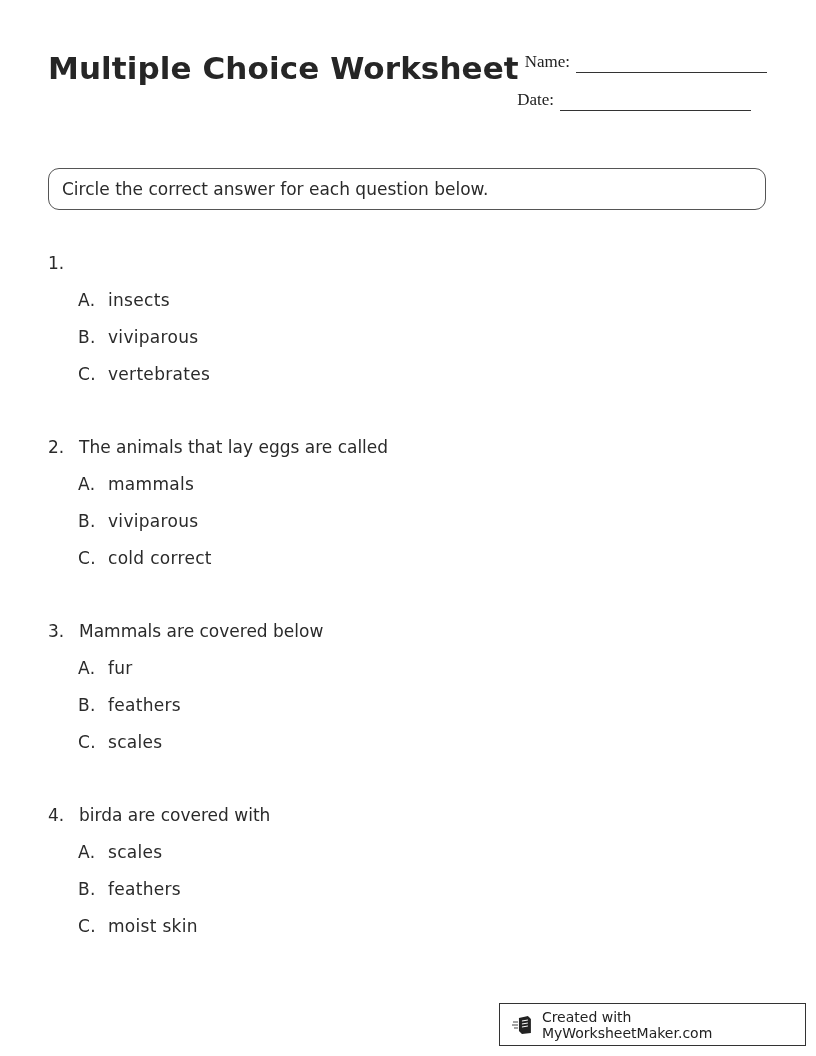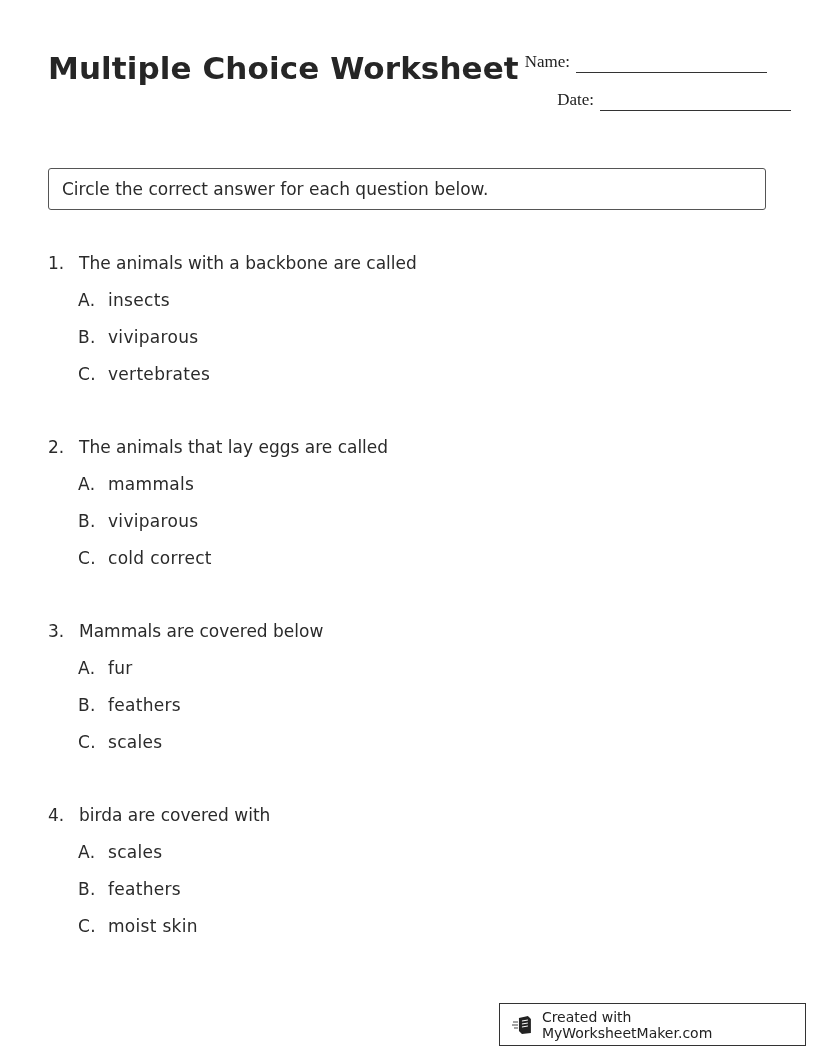--- a/index.html
+++ b/index.html
@@ -2,22 +2,22 @@
 <html><head>
   <meta charset="utf-8">
   <style>
     html, body { margin: 0; padding: 0; background: #ffffff; }
     body { width: 816px; height: 1056px; position: relative; overflow: hidden; color: #2a2a2a; font-family: "DejaVu Sans", sans-serif; }
     .title { position: absolute; left: 48px; top: 48px; font-size: 31px; font-weight: bold; color: #262626; letter-spacing: 0.1px; margin: 0; line-height: 40px; }
     .meta-row { position: absolute; display: flex; align-items: flex-start; font-family: "Liberation Serif", serif; font-size: 17px; color: #222; }
     .meta-row .lbl { text-align: right; width: 60px; margin-right: 6px; }
     .meta-row .line { width: 191px; border-bottom: 1.5px solid #333; height: 20px; }
     .name-row { left: 510px; top: 52px; }
-    .date-row { left: 534px; top: 90px; }
-    .instr { position: absolute; left: 48px; top: 168px; width: 718px; height: 42px; border: 1.5px solid #555; border-radius: 3px; box-sizing: border-box; padding-left: 13px; display: flex; align-items: center; font-size: 17px; color: #2a2a2a; }
+    .date-row { left: 494px; top: 90px; }
+    .instr { position: absolute; left: 48px; top: 168px; width: 718px; height: 42px; border: 1.5px solid #555; border-radius: 11px; box-sizing: border-box; padding-left: 13px; display: flex; align-items: center; font-size: 17px; color: #2a2a2a; }
     .q { position: absolute; left: 48px; font-size: 17px; }
     .q .qline { display: flex; height: 24px; align-items: center; }
     .q .qnum { width: 31px; }
     .q .opt { display: flex; height: 24px; align-items: center; margin-left: 30px; margin-top: 13px; letter-spacing: 0.3px; }
     .q .opt:first-of-type { margin-top: 22px; }
     .q .olet { width: 30px; }
     .footer { position: absolute; left: 499px; top: 1003px; width: 307px; height: 43px; border: 1.5px solid #333; box-sizing: border-box; display: flex; align-items: center; padding-left: 12px; font-size: 14px; color: #222; justify-content: flex-end; }
     .footer svg { margin-right: 8px; }
   </style>
 </head>
@@ -34,21 +34,20 @@
   <span class="line"></span>
 </div>
 
 <div class="instr">
   <span>Circle the correct answer for each question below.</span>
 </div>
 
 <div class="q" style="top:251px;">
   <div class="qline">
       <span class="qnum">1.</span>
-      <span>The animals with a backbone are called</span>
     </div>
   <div class="opt">
       <span class="olet">A.</span>
       <span>insects</span>
     </div>
   <div class="opt">
       <span class="olet">B.</span>
       <span>viviparous</span>
     </div>
   <div class="opt">

